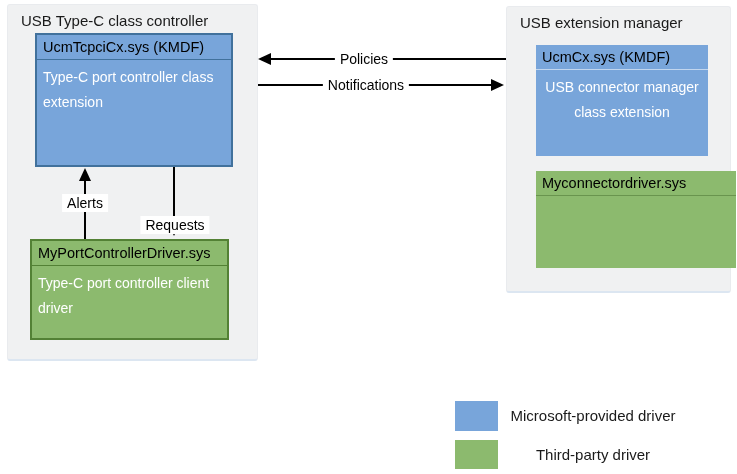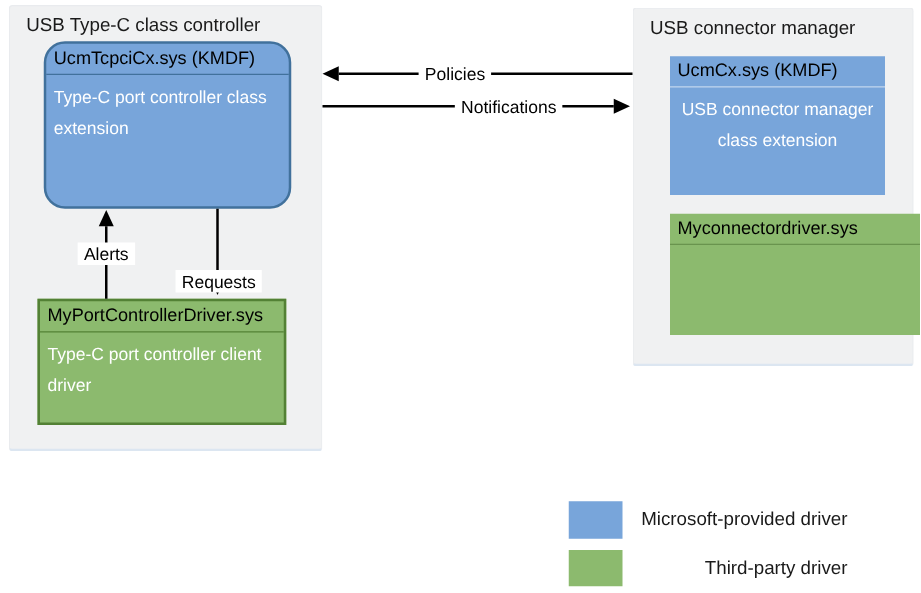--- a/index.html
+++ b/index.html
@@ -14,21 +14,21 @@
   }
   .panel-left{left:7px;top:4px;width:251px;height:357px;}
   .panel-right{left:506px;top:6px;width:225px;height:287px;}
   .panel-title{padding:7px 0 0 13px;font-size:15px;color:#1a1a1a;}
   
   .box{position:absolute;box-sizing:border-box;}
   .fill-blue{background:#78a5da;}
   .fill-green{background:#8cba6e;}
   .box-bordered-blue{border:2px solid #41719c;}
   .box-bordered-green{border:2px solid #538135;}
-  .box-ucmtcpcicx{left:35px;top:33px;width:198px;height:134px;border-radius:17px;}
+  .box-ucmtcpcicx{left:35px;top:33px;width:198px;height:134px;}
   .box-portdriver{left:30px;top:239px;width:199px;height:101px;}
   .box-ucmcx{left:536px;top:45px;width:172px;height:111px;}
   .box-connectordriver{left:536px;top:171px;width:200px;height:97px;}
   .box-title{
     height:24px;line-height:24px;padding:0 6px;font-size:14.5px;color:#000;
     white-space:nowrap;
   }
   .sep-blue{border-bottom:1.5px solid #41719c;}
   .sep-green{border-bottom:1.5px solid #538135;}
   .sep-light{border-bottom:1px solid rgba(255,255,255,0.55);}
@@ -43,35 +43,35 @@
   .ah-right{border-top:6px solid transparent;border-bottom:6px solid transparent;border-left:13px solid #000;}
   .ah-up{border-left:6px solid transparent;border-right:6px solid transparent;border-bottom:13px solid #000;}
   .ah-down{border-left:6px solid transparent;border-right:6px solid transparent;border-top:13px solid #000;}
   .flow-label{
     position:absolute;transform:translate(-50%,-50%);background:#fff;
     padding:1px 5px;font-size:14px;color:#000;white-space:nowrap;
   }
   
   .swatch{position:absolute;width:43px;}
   .legend-label{
-    position:absolute;left:468px;width:210px;text-align:right;
+    position:absolute;left:488px;width:210px;text-align:center;
     font-size:15px;color:#1a1a1a;
   }
 </style>
 </head>
 <body>
 
 <div class="stage">
 
   <section class="panel panel-left">
     <div class="panel-title">USB Type-C class controller</div>
   </section>
 
   <section class="panel panel-right">
-    <div class="panel-title">USB connector manager</div>
+    <div class="panel-title">USB extension manager</div>
   </section>
 
   <div class="box fill-blue box-bordered-blue box-ucmtcpcicx" style="background: rgb(120, 165, 218);">
     <div class="box-title sep-blue">UcmTcpciCx.sys (KMDF)</div>
     <div class="box-body">Type-C port controller class extension</div>
   </div>
 
   <div class="box fill-blue box-ucmcx" style="background: rgb(120, 165, 218);">
     <div class="box-title sep-light">UcmCx.sys (KMDF)</div>
     <div class="box-body body-center">USB connector manager class extension</div>
@@ -85,21 +85,21 @@
   <div class="box fill-green box-connectordriver" style="background: rgb(140, 186, 110);">
     <div class="box-title sep-dim">Myconnectordriver.sys</div>
   </div>
 
   <div class="ah ah-left" style="left:258px;top:53px;"></div>
   <div class="hline" style="left:271px;top:58px;width:235px;"></div>
   <div class="flow-label" style="left:364px;top:59px;">Policies</div>
 
   <div class="hline" style="left:258px;top:84px;width:233px;"></div>
   <div class="ah ah-right" style="left:491px;top:79px;"></div>
-  <div class="flow-label" style="left:366px;top:85px;margin-left:41px;">Notifications</div>
+  <div class="flow-label" style="left:366px;top:85px;">Notifications</div>
 
   <div class="ah ah-up" style="left:79px;top:168px;"></div>
   <div class="vline" style="left:84px;top:181px;height:58px;"></div>
   <div class="flow-label" style="left:85px;top:203px;">Alerts</div>
 
   <div class="vline" style="left:173px;top:167px;height:56px;"></div>
   <div class="ah ah-down" style="left:168px;top:223px;"></div>
   <div class="flow-label" style="left:175px;top:203px;margin-top:22px;">Requests</div>
 
   <div class="swatch fill-blue" style="left: 455px; top: 401px; height: 30px; background: rgb(120, 165, 218);"></div>

